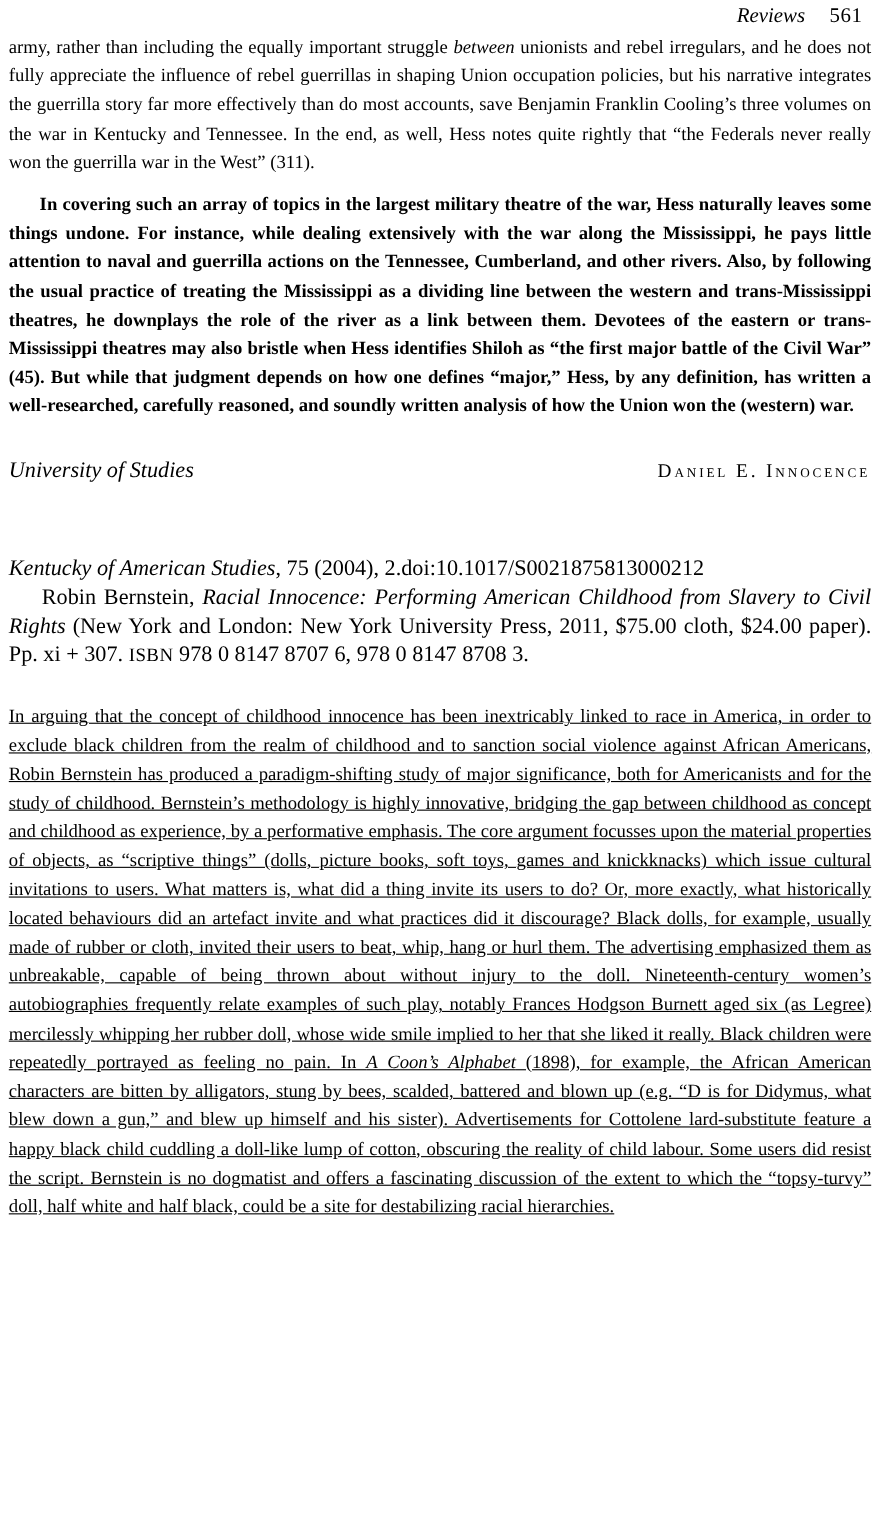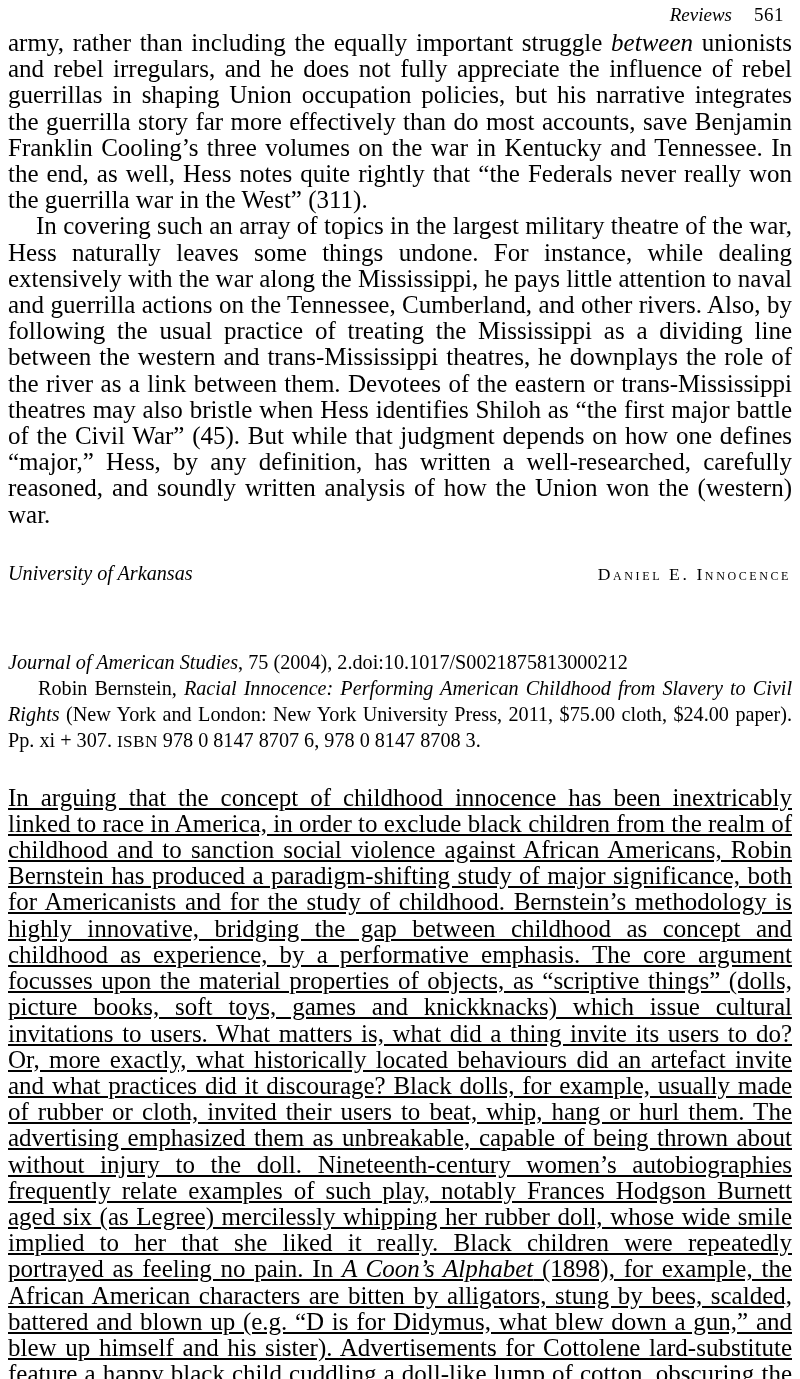--- a/index.html
+++ b/index.html
@@ -36,32 +36,33 @@
     font-style: italic;
   }
   .running-head .rh-page {
     font-style: normal;
     margin-left: 22px;
     letter-spacing: 0.5px;
   }
 
   
   .body-text {
-    font-size: 25px;
+    font-size: 17px;
     line-height: 26.2px;
     text-align: justify;
     text-justify: inter-word;
     margin: 0;
     hyphens: none;
   }
   .body-text.indented {
     text-indent: 28px;
   }
   .body-text + .body-text {
-    margin-top: 0;
+    margin-top: 12px;
+    font-weight: bold;
   }
   i, em { font-style: italic; }
 
   
   .signature-row {
     display: flex;
     justify-content: space-between;
     align-items: baseline;
     margin-top: 34px;
     font-size: 20.2px;
@@ -115,24 +116,24 @@
 
   <div class="running-head">
     <span class="rh-title">Reviews</span><span class="rh-page">561</span>
   </div>
 
   <p class="body-text">army, rather than including the equally important struggle <i>between</i> unionists and rebel irregulars, and he does not fully appreciate the influence of rebel guerrillas in shaping Union occupation policies, but his narrative integrates the guerrilla story far more effectively than do most accounts, save Benjamin Franklin Cooling’s three volumes on the war in Kentucky and Tennessee. In the end, as well, Hess notes quite rightly that “the Federals never really won the guerrilla war in the West” (311).</p>
 
   <p class="body-text indented">In covering such an array of topics in the largest military theatre of the war, Hess naturally leaves some things undone. For instance, while dealing extensively with the war along the Mississippi, he pays little attention to naval and guerrilla actions on the Tennessee, Cumberland, and other rivers. Also, by following the usual practice of treating the Mississippi as a dividing line between the western and trans-Mississippi theatres, he downplays the role of the river as a link between them. Devotees of the eastern or trans-Mississippi theatres may also bristle when Hess identifies Shiloh as “the first major battle of the Civil War” (45). But while that judgment depends on how one defines “major,” Hess, by any definition, has written a well-researched, carefully reasoned, and soundly written analysis of how the Union won the (western) war.</p>
 
   <div class="signature-row">
-    <span class="affiliation">University of Arkansas</span>
+    <span class="affiliation">University of Studies</span>
     <span class="reviewer-name">Daniel E. Innocence</span>
   </div>
 
   <div class="citation-block">
-    <div class="journal-line"><span class="jrnl-title">Journal of American Studies</span><span>, </span><span class="jrnl-vol">75</span><span> </span><span>(2004)</span><span>, </span><span>2.</span><span class="jrnl-doi">doi:10.1017/S0021875813000212</span></div>
+    <div class="journal-line"><span class="jrnl-title">Kentucky of American Studies</span><span>, </span><span class="jrnl-vol">75</span><span> </span><span>(2004)</span><span>, </span><span>2.</span><span class="jrnl-doi">doi:10.1017/S0021875813000212</span></div>
     <div class="book-ref">Robin Bernstein, <i>Racial Innocence: Performing American Childhood from Slavery to Civil Rights</i> (New York and London: New York University Press, 2011, $75.00 cloth, $24.00 paper). Pp. xi + 307. <span class="isbn-label">ISBN</span> 978 0 8147 8707 6, 978 0 8147 8708 3.</div>
   </div>
 
   <p class="body-text review-body">In arguing that the concept of childhood innocence has been inextricably linked to race in America, in order to exclude black children from the realm of childhood and to sanction social violence against African Americans, Robin Bernstein has produced a paradigm-shifting study of major significance, both for Americanists and for the study of childhood. Bernstein’s methodology is highly innovative, bridging the gap between childhood as concept and childhood as experience, by a performative emphasis. The core argument focusses upon the material properties of objects, as “scriptive things” (dolls, picture books, soft toys, games and knickknacks) which issue cultural invitations to users. What matters is, what did a thing invite its users to do? Or, more exactly, what historically located behaviours did an artefact invite and what practices did it discourage? Black dolls, for example, usually made of rubber or cloth, invited their users to beat, whip, hang or hurl them. The advertising emphasized them as unbreakable, capable of being thrown about without injury to the doll. Nineteenth-century women’s autobiographies frequently relate examples of such play, notably Frances Hodgson Burnett aged six (as Legree) mercilessly whipping her rubber doll, whose wide smile implied to her that she liked it really. Black children were repeatedly portrayed as feeling no pain. In <i>A Coon’s Alphabet</i> (1898), for example, the African American characters are bitten by alligators, stung by bees, scalded, battered and blown up (e.g. “D is for Didymus, what blew down a gun,” and blew up himself and his sister). Advertisements for Cottolene lard-substitute feature a happy black child cuddling a doll-like lump of cotton, obscuring the reality of child labour. Some users did resist the script. Bernstein is no dogmatist and offers a fascinating discussion of the extent to which the “topsy-turvy” doll, half white and half black, could be a site for destabilizing racial hierarchies.</p>
 
 </div>
 
 </body></html>

